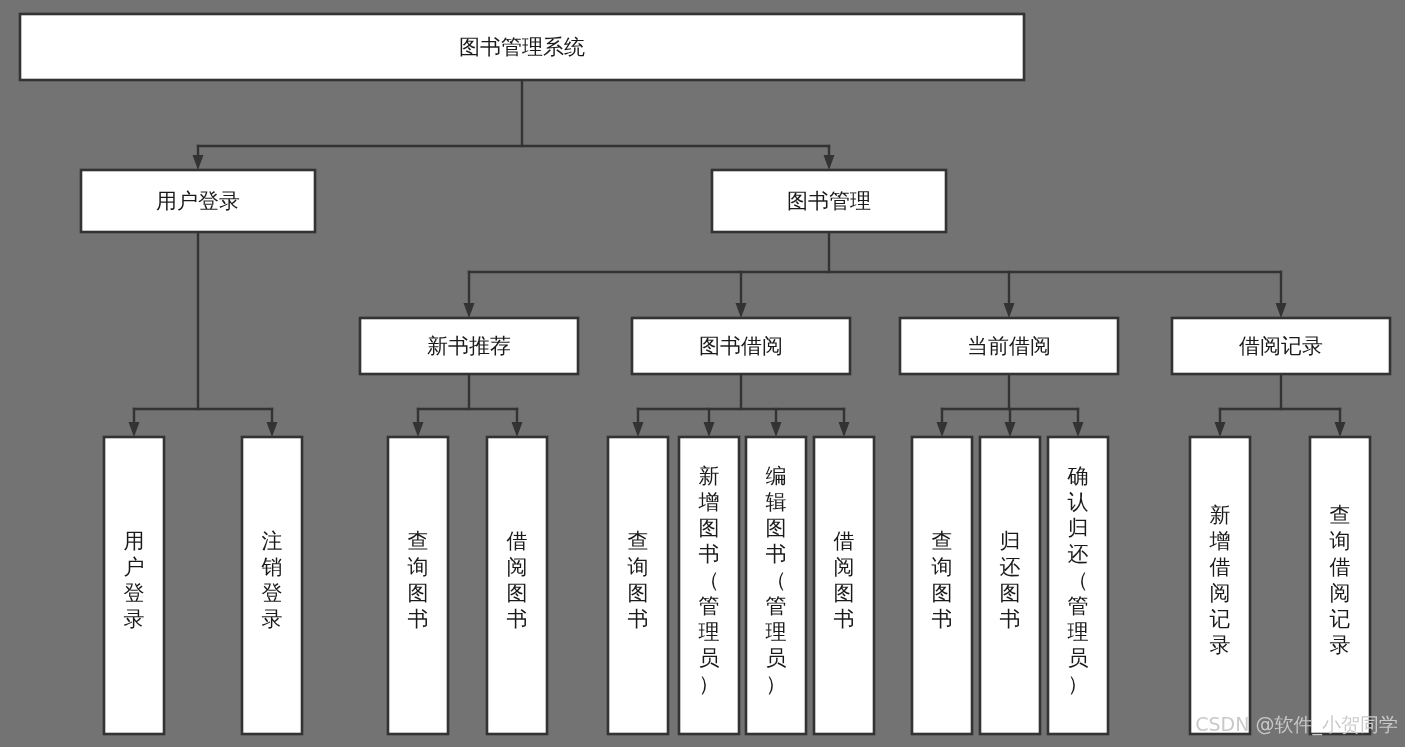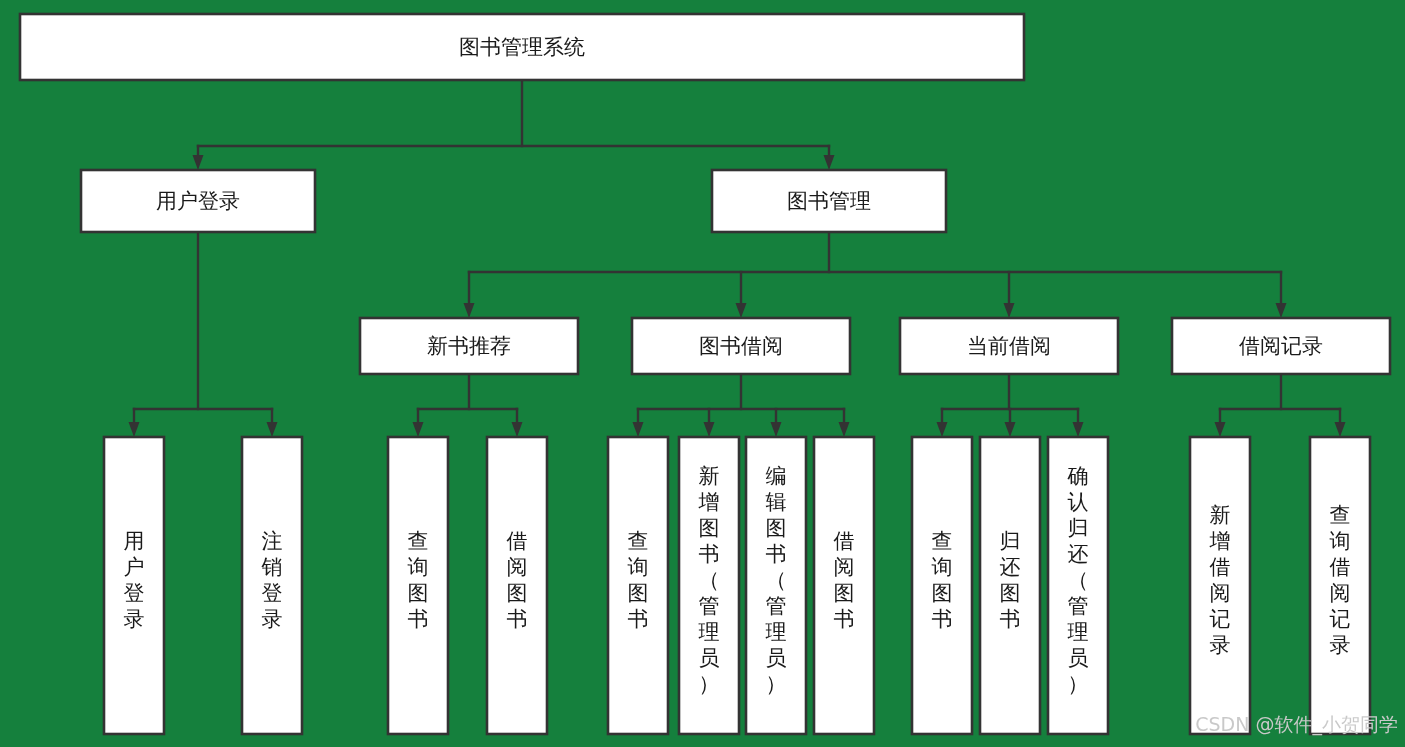--- a/index.html
+++ b/index.html
@@ -11,21 +11,21 @@
   body {
     width: 1405px;
     height: 747px;
     overflow: hidden;
     font-family: "DejaVu Sans", "Liberation Sans", sans-serif;
   }
   #diagram-root {
     position: relative;
     width: 1405px;
     height: 747px;
-    background: #15803d;
+    background: #737373;
   }
   svg#tree-svg {
     position: absolute;
     top: 0;
     left: 0;
     width: 1405px;
     height: 747px;
     display: block;
   }
   .node-rect {

